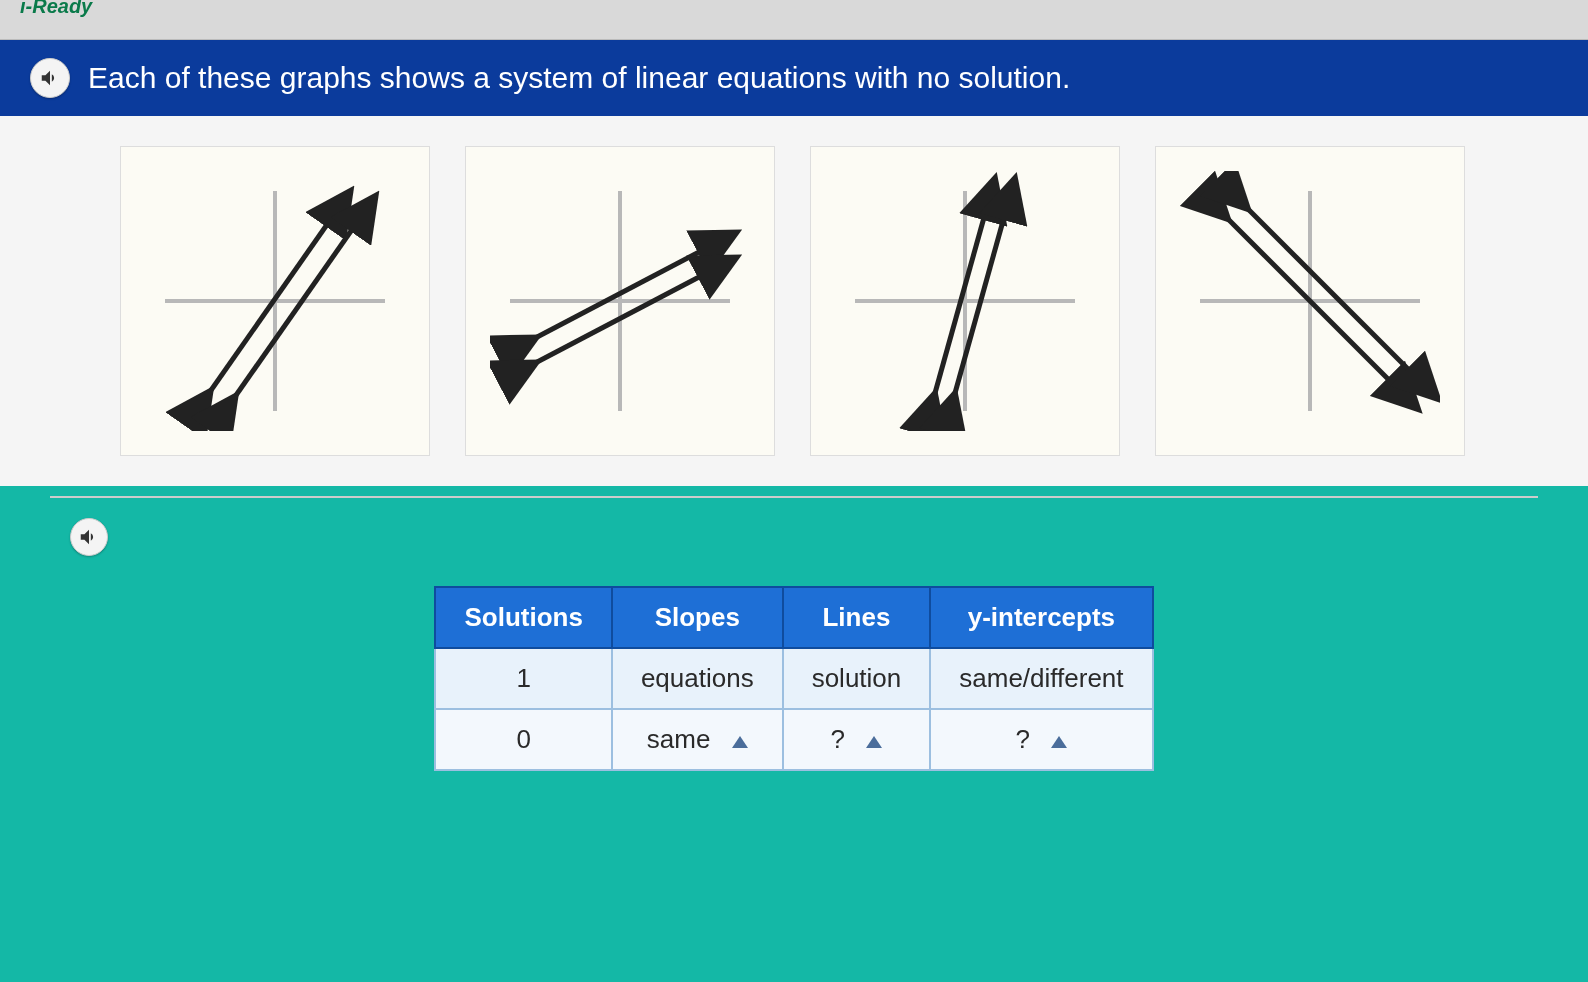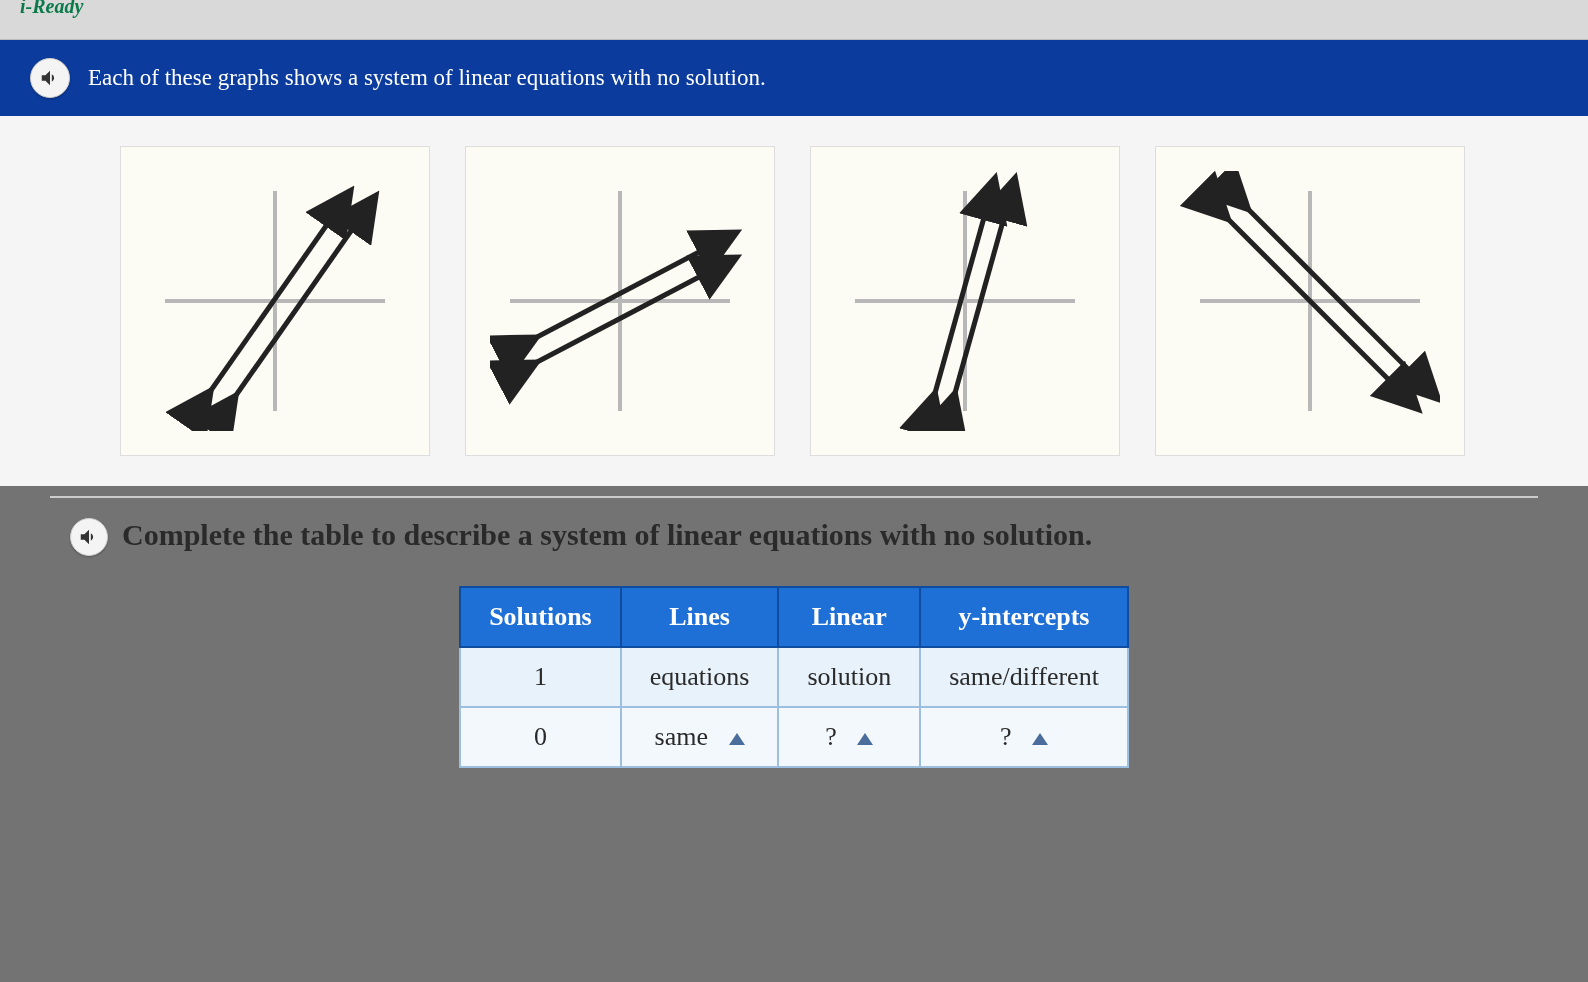--- a/index.html
+++ b/index.html
@@ -4,24 +4,23 @@
   <style>
     * { box-sizing: border-box; margin: 0; padding: 0; }
     body {
       font-family: Arial, Helvetica, sans-serif;
       background: #e8e8e8;
       width: 1588px;
       height: 982px;
       overflow: hidden;
     }
     .app {
-      background: #737373;
+      background: #14b8a6;
       width: 100%;
       height: 100%;
-      font-family: Liberation Serif, serif;
     }
     .top-bar {
       background: #d9d9d9;
       height: 40px;
       border-bottom: 1px solid #bbb;
       display: flex;
       align-items: center;
       justify-content: center;
       color: #555;
       font-size: 18px;
@@ -34,21 +33,21 @@
       top: -5px;
       font-size: 20px;
       font-weight: bold;
       color: #0a7a4a;
       font-style: italic;
     }
     .blue-banner {
       background: #0b3b9c;
       color: #fff;
       padding: 18px 30px;
-      font-size: 23px;
+      font-size: 30px;
       display: flex;
       align-items: center;
       gap: 18px;
       box-shadow: 0 2px 4px rgba(0,0,0,.25);
     }
     .speaker-btn {
       width: 40px;
       height: 40px;
       border-radius: 50%;
       background: #f4f4f4;
@@ -207,30 +206,29 @@
   </div>
 
   <div class="divider"></div>
 
   <div class="prompt-row">
     <div class="speaker-btn">
       <svg viewBox="0 0 24 24">
           <path d="M3 9v6h4l5 5V4L7 9H3zm13.5 3a4.5 4.5 0 0 0-2.5-4v8a4.5 4.5 0 0 0 2.5-4z"></path>
         </svg>
     </div>
-    <span>Complete the table to describe a system of linear equations with no solution.</span>
   </div>
 
   <div class="table-wrap">
     <table class="sys">
       <thead>
         <tr>
           <th>Solutions</th>
+          <th>Slopes</th>
           <th>Lines</th>
-          <th>Linear</th>
           <th>y-intercepts</th>
         </tr>
       </thead>
       <tbody>
         <tr>
           <td>1</td>
           <td>equations</td>
           <td>solution</td>
           <td>same/different</td>
         </tr>

